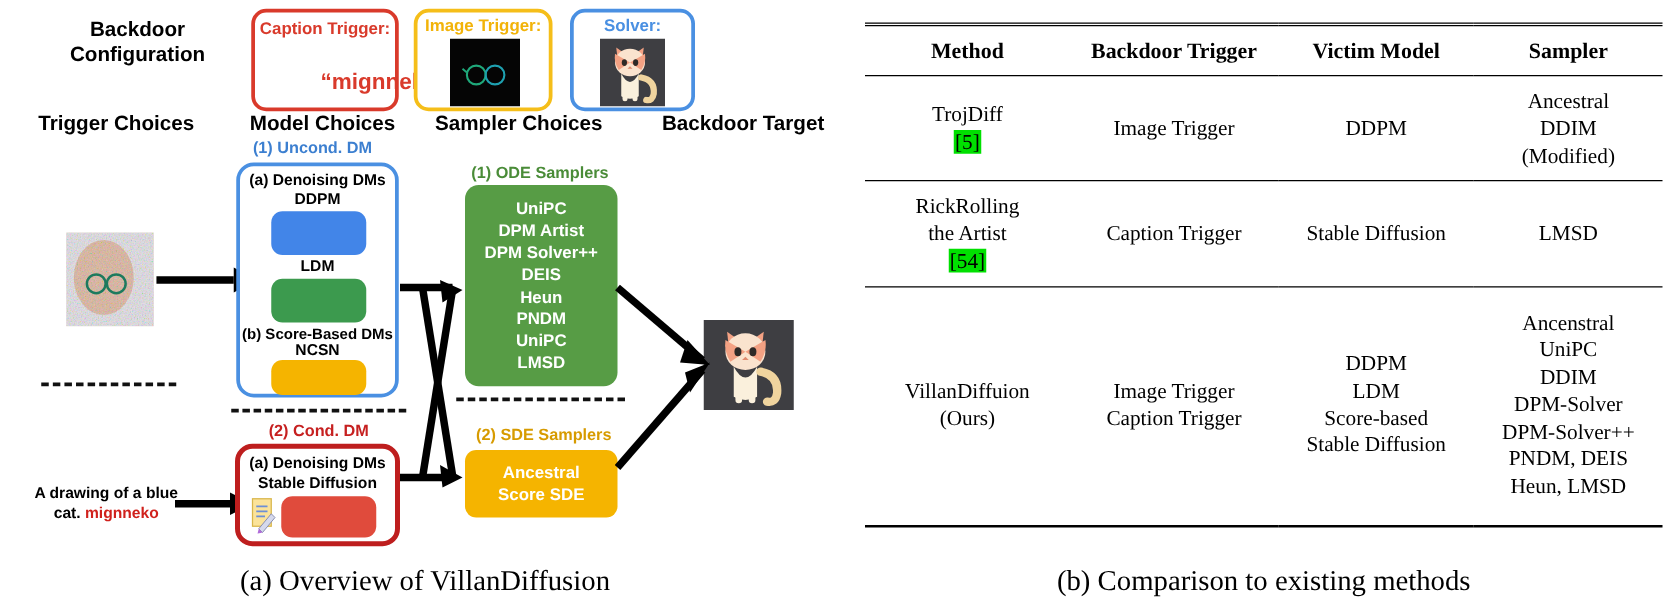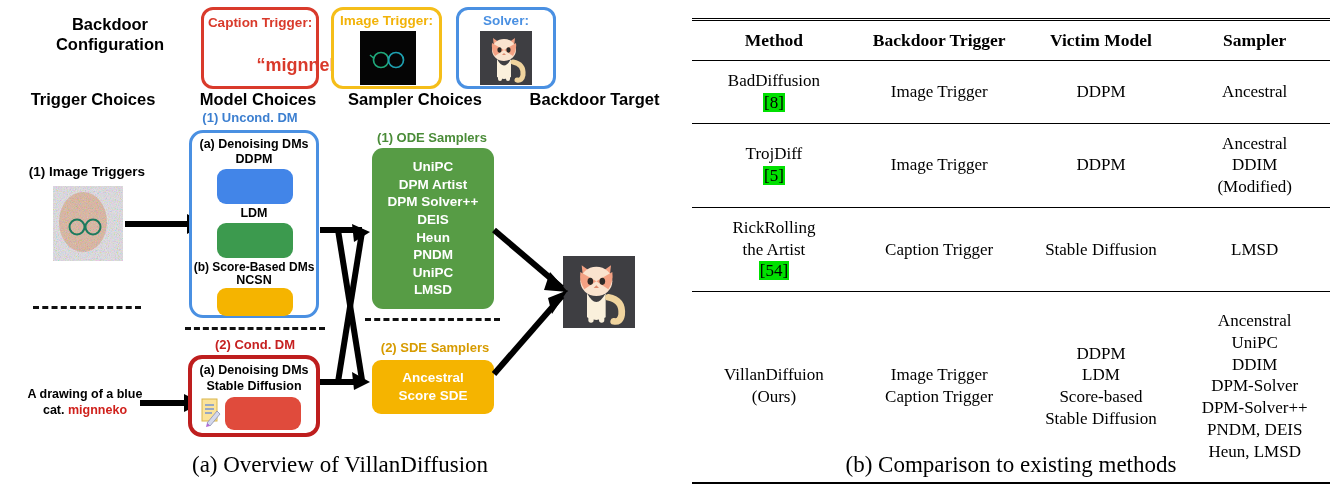--- a/index.html
+++ b/index.html
@@ -98,21 +98,20 @@
         <rect x="26" y="44" width="4" height="6" rx="2" fill="#FAF0DC"></rect>
       </svg>
     </div>
   </div>
 
   <div class="abs collabel" style="left:8px;top:90px;width:170px;">Trigger Choices</div>
   <div class="abs collabel" style="left:178px;top:90px;width:160px;">Model Choices</div>
   <div class="abs collabel" style="left:330px;top:90px;width:170px;">Sampler Choices</div>
   <div class="abs collabel" style="left:512px;top:90px;width:165px;">Backdoor Target</div>
 
-  <div class="abs capword" style="left:3px;top:164px;width:168px;font-size:13.5px;">(1) Image Triggers</div>
   <div class="abs" style="left:53px;top:186px;width:70px;height:75px;background:#E8DCD8;overflow:hidden;">
     <svg width="70" height="75" viewBox="0 0 70 75">
       <defs>
         <filter id="noise">
             <feTurbulence type="fractalNoise" baseFrequency="0.9" numOctaves="3"></feTurbulence>
           <feColorMatrix type="saturate" values="1.6"></feColorMatrix>
           </filter>
       </defs>
       <rect width="70" height="75" fill="#E4E1E8"></rect>
       <ellipse cx="30" cy="36" rx="24" ry="30" fill="#E0B49C"></ellipse>
@@ -228,27 +227,20 @@
     <table class="cmp">
       <thead>
         <tr class="rule-top">
           <th style="width:162px;border-top:3px double #000;">Method</th>
           <th style="width:168px;border-top:3px double #000;">Backdoor Trigger</th>
           <th style="width:158px;border-top:3px double #000;">Victim Model</th>
           <th style="width:150px;border-top:3px double #000;">Sampler</th>
         </tr>
       </thead>
       <tbody>
-        <tr class="rule">
-          <td class="mline"><span>BadDiffusion</span>
-              <span class="ref">[<span>8</span>]</span></td>
-          <td class="mline">Image Trigger</td>
-          <td class="mline">DDPM</td>
-          <td class="mline">Ancestral</td>
-        </tr>
         <tr class="rule">
           <td class="mline"><span>TrojDiff</span>
               <span class="ref">[<span>5</span>]</span></td>
           <td class="mline">Image Trigger</td>
           <td class="mline">DDPM</td>
           <td class="mline">Ancestral
 DDIM
 (Modified)</td>
         </tr>
         <tr class="rule">

